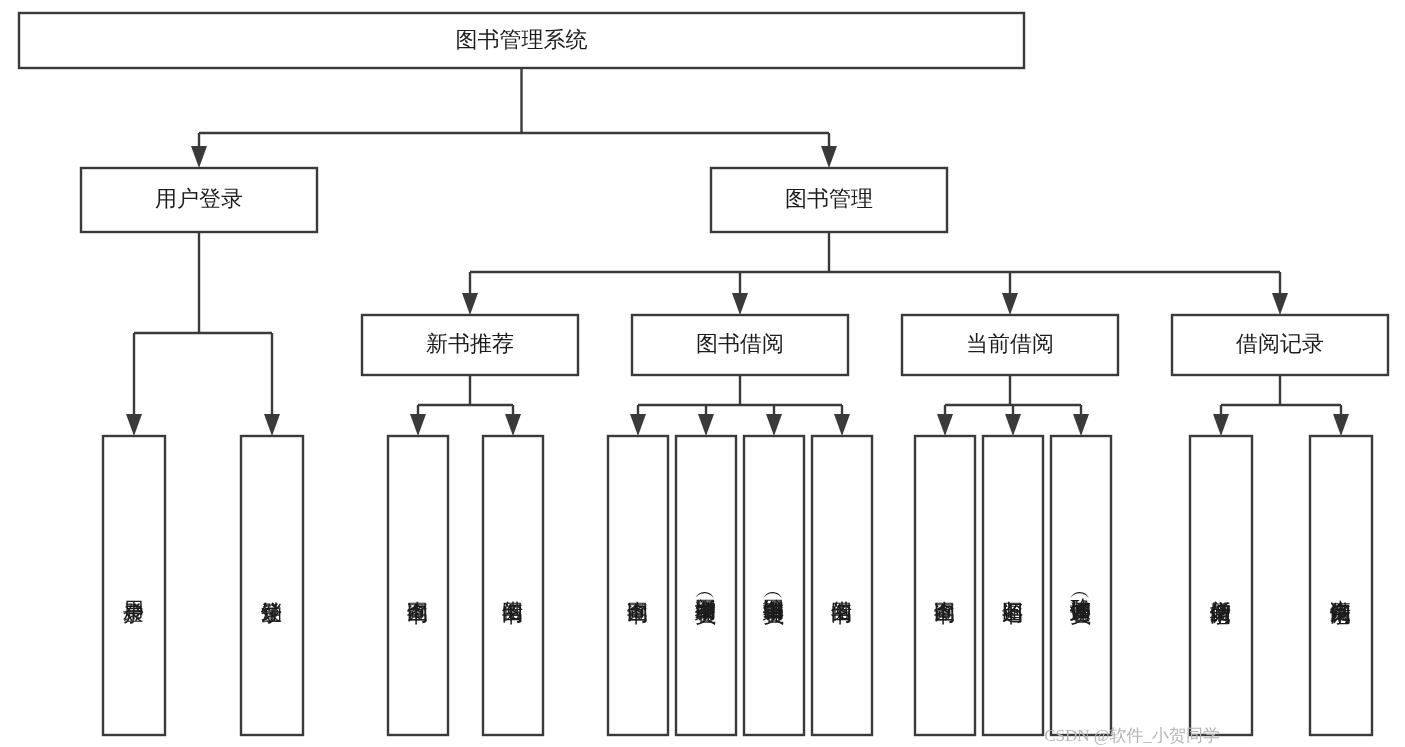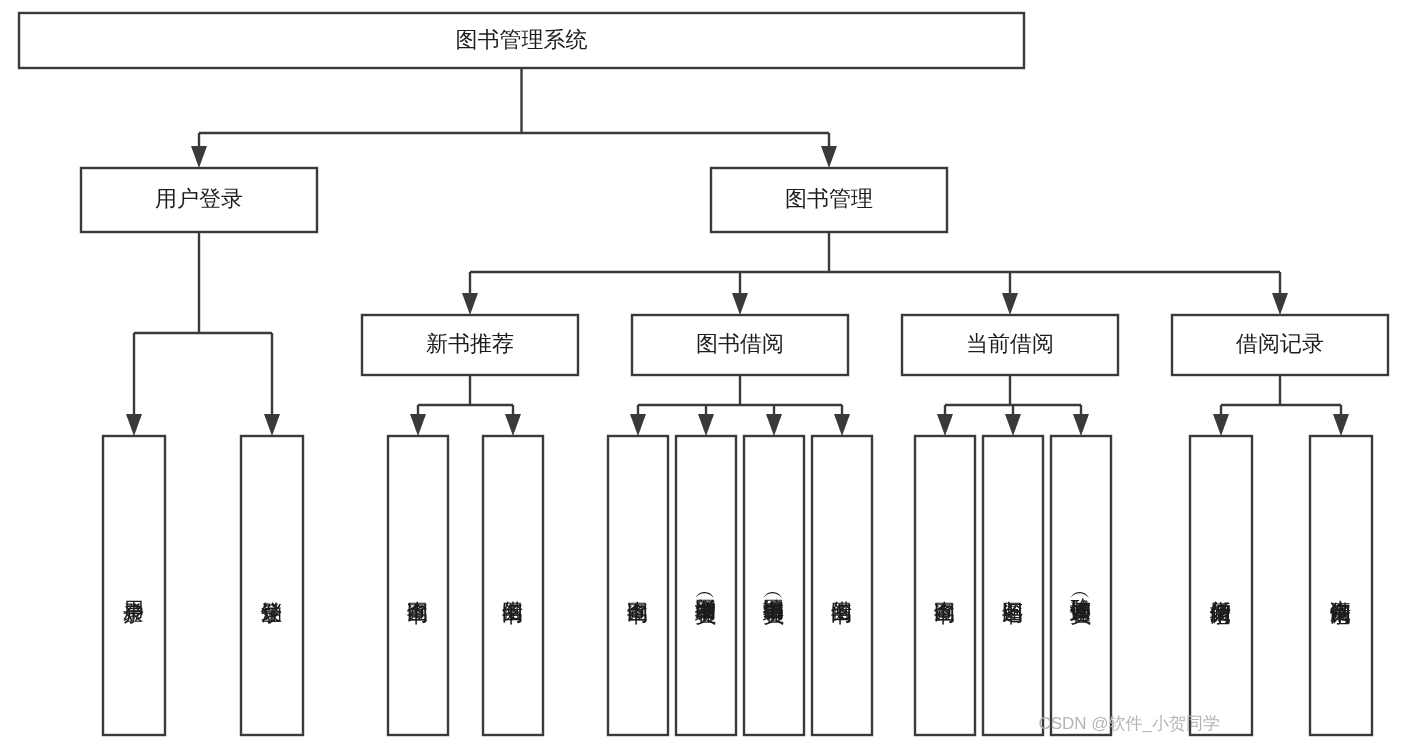--- a/index.html
+++ b/index.html
@@ -59,22 +59,22 @@
     writing-mode: vertical-rl;
     text-orientation: upright;
     letter-spacing: 1px;
     line-height: 1;
     white-space: nowrap;
     pointer-events: none;
   }
   .watermark {
     position: absolute;
     right: 8px;
-    bottom: 12px;
-    font-family: Liberation Sans, sans-serif;
+    bottom: 0;
+    font-family: Liberation Serif, serif;
     font-size: 17px;
     color: #b4b4b4;
     white-space: nowrap;
   }
 </style>
 </head>
 <body>
 
 <div id="diagram-root">
 

